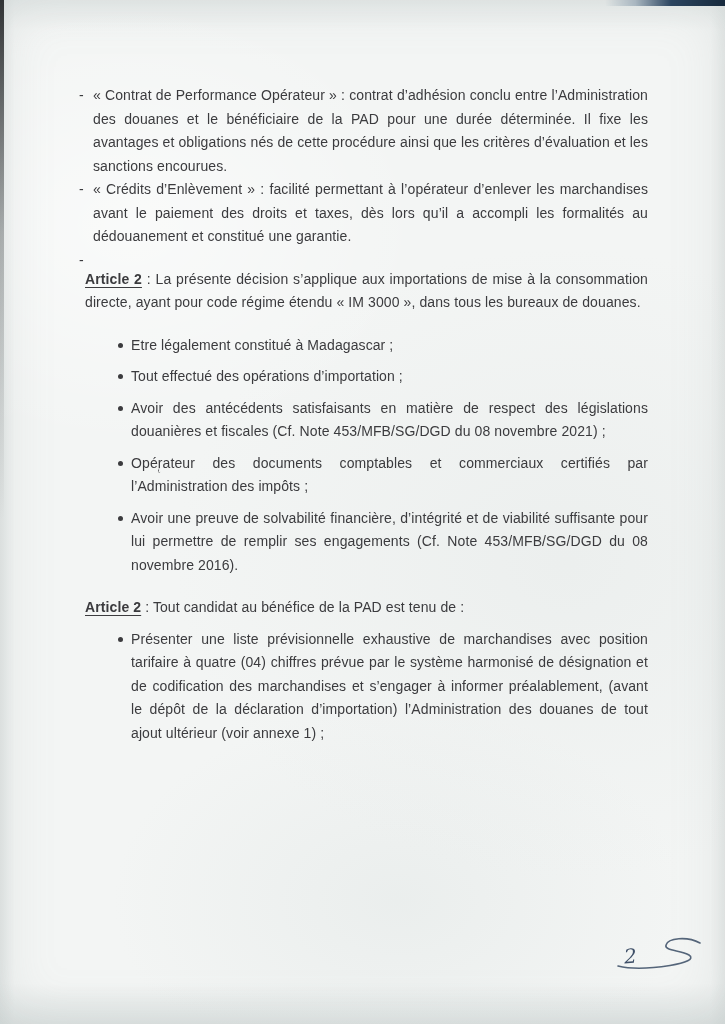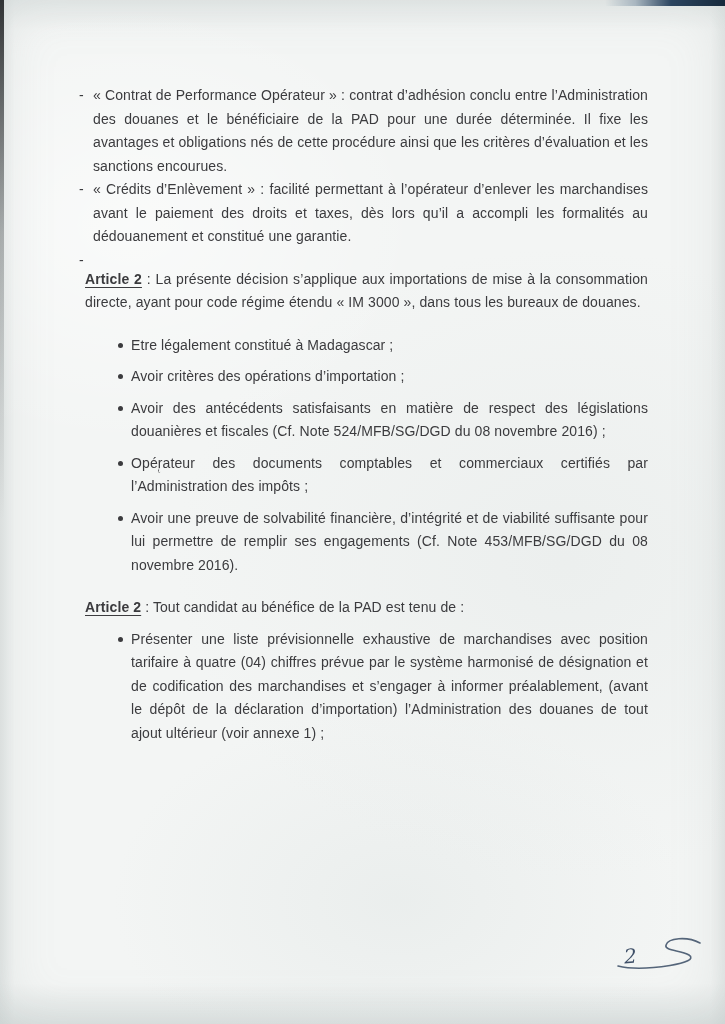--- a/index.html
+++ b/index.html
@@ -103,22 +103,22 @@
       <p class="dash-item"><span class="dash">-</span></p>
     </div>
 
     <div class="article">
       <p><span class="article-label">Article 2</span><span> : </span><span>La présente décision s’applique aux importations de mise à la consommation directe, ayant pour code régime étendu « IM 3000 », dans tous les bureaux de douanes.</span></p>
     </div>
 
     <div class="article">
       <div class="bullets">
         <p class="bullet-item"><span class="bullet-dot"></span><span>Etre légalement constitué à Madagascar ;</span></p>
-        <p class="bullet-item"><span class="bullet-dot"></span><span>Avoir critères des opérations d’importation ;</span></p>
-        <p class="bullet-item"><span class="bullet-dot"></span><span>Avoir des antécédents satisfaisants en matière de respect des législations douanières et fiscales (Cf. Note 524/MFB/SG/DGD du 08 novembre 2016) ;</span></p>
+        <p class="bullet-item"><span class="bullet-dot"></span><span>Tout effectué des opérations d’importation ;</span></p>
+        <p class="bullet-item"><span class="bullet-dot"></span><span>Avoir des antécédents satisfaisants en matière de respect des législations douanières et fiscales (Cf. Note 453/MFB/SG/DGD du 08 novembre 2021) ;</span></p>
         <p class="bullet-item"><span class="bullet-dot"></span><span class="speck"></span><span>Opérateur des documents comptables et commerciaux certifiés par l’Administration des impôts ;</span></p>
         <p class="bullet-item"><span class="bullet-dot"></span><span>Avoir une preuve de solvabilité financière, d’intégrité et de viabilité suffisante pour lui permettre de remplir ses engagements (Cf. Note 453/MFB/SG/DGD du 08 novembre 2016).</span></p>
       </div>
     </div>
 
     <div class="article">
       <p><span class="article-label">Article 2</span><span> : </span><span>Tout candidat au bénéfice de la PAD est tenu de :</span></p>
       <div class="bullets">
         <p class="bullet-item"><span class="bullet-dot"></span><span>Présenter une liste prévisionnelle exhaustive de marchandises avec position tarifaire à quatre (04) chiffres prévue par le système harmonisé de désignation et de codification des marchandises et s’engager à informer préalablement, (avant le dépôt de la déclaration d’importation) l’Administration des douanes de tout ajout ultérieur (voir annexe 1) ;</span></p>
       </div>

